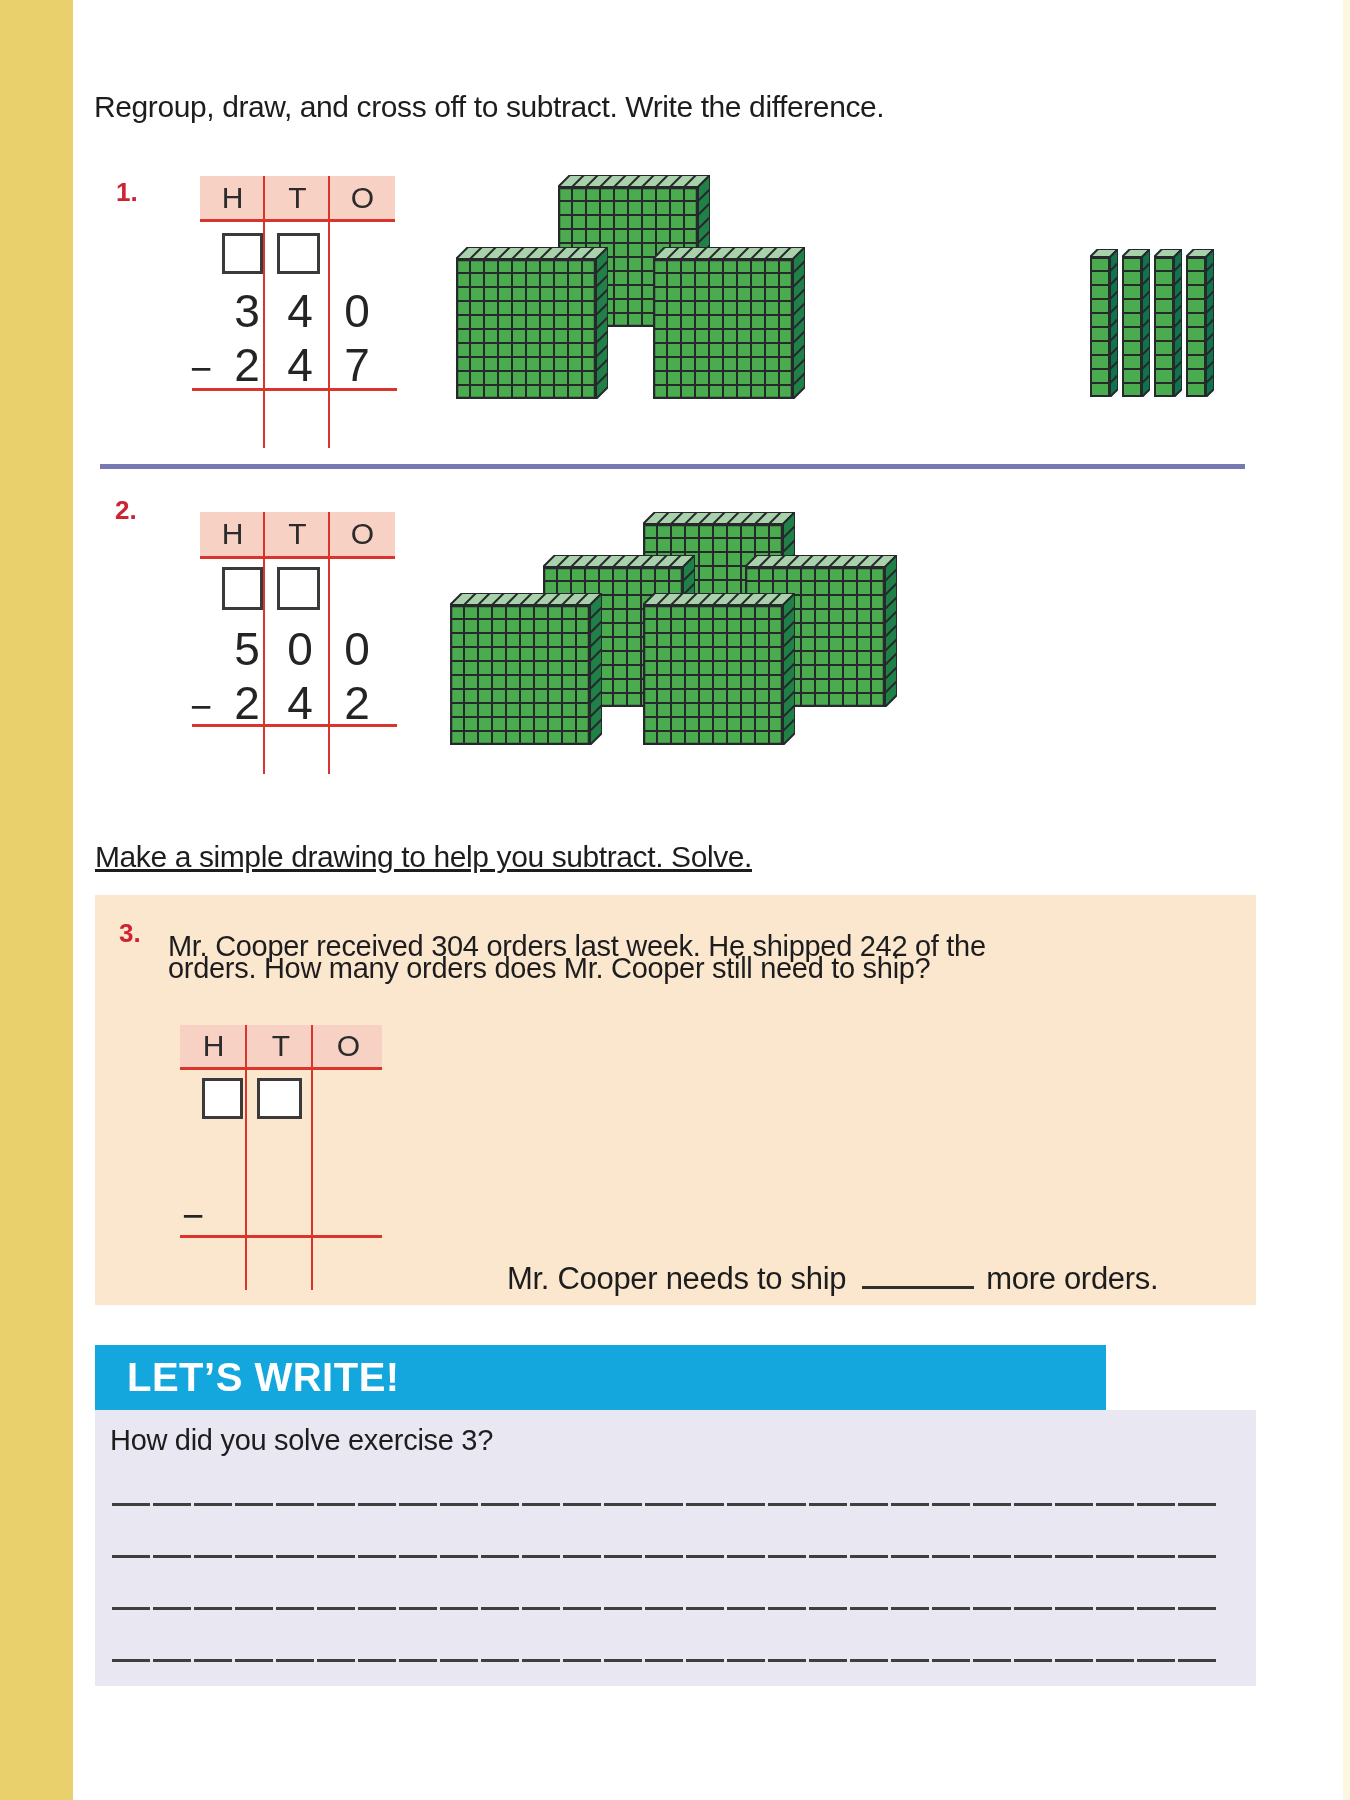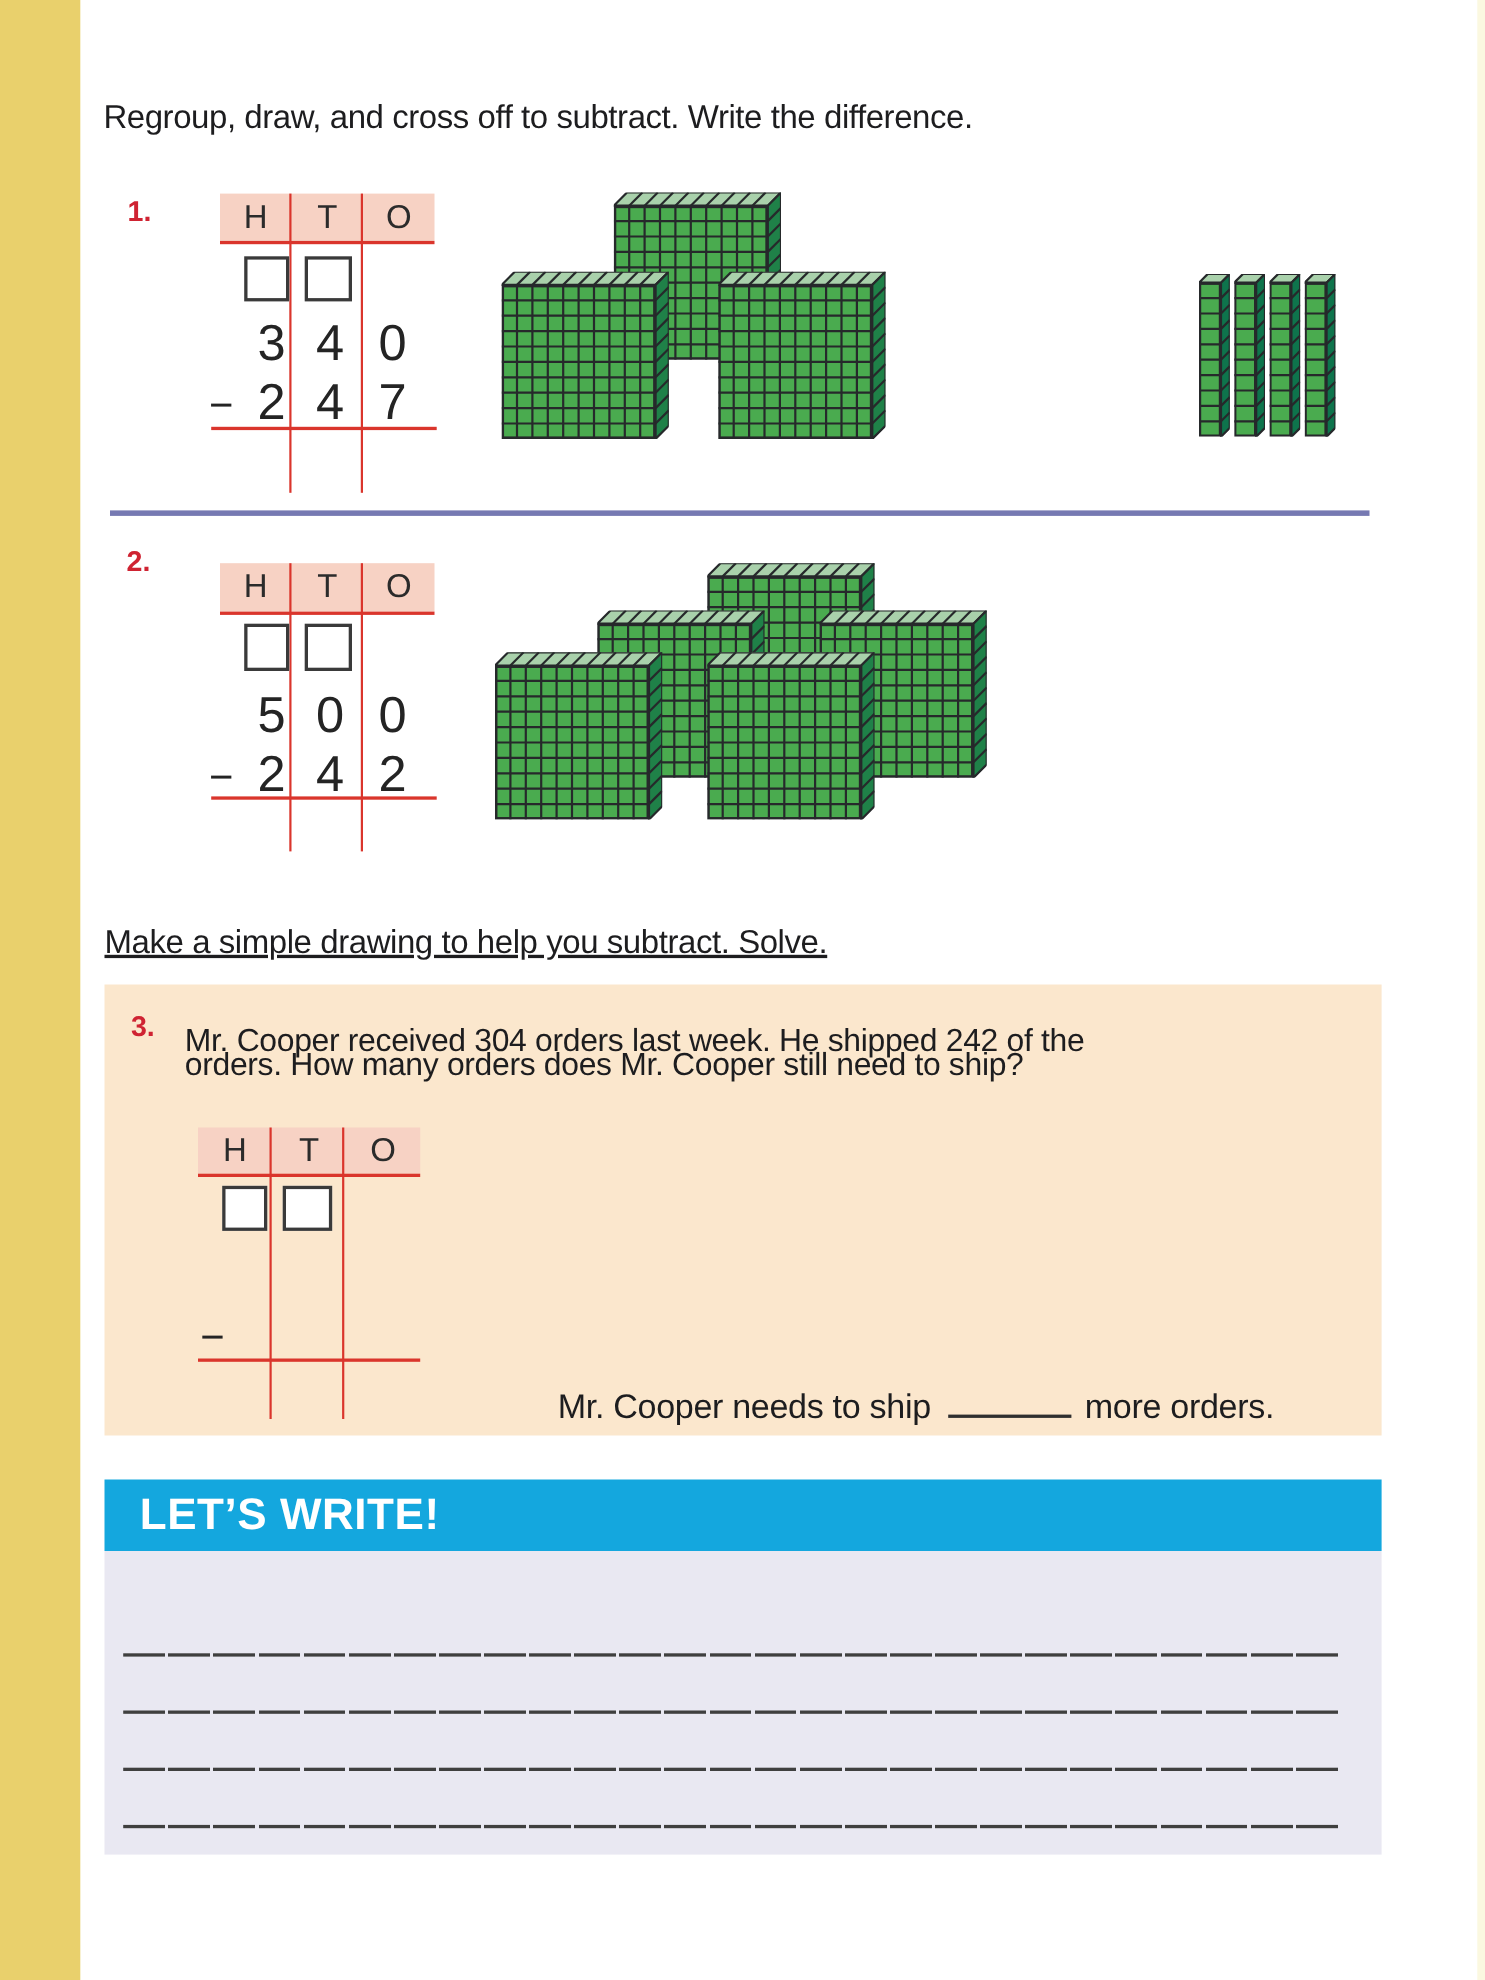--- a/index.html
+++ b/index.html
@@ -26,21 +26,21 @@
   .pv-digit{position:absolute;transform:translateX(-50%);font-size:46px;line-height:1;color:#242424;}
   .pv-minus{position:absolute;font-size:38px;line-height:1;color:#242424;}
   .pv-rule{position:absolute;height:3px;background:#da352c;}
   
   #ex3-panel{left:95px;top:895px;width:1161px;height:410px;background:#fbe7cd;}
   .problem-text{font-size:29px;letter-spacing:-0.3px;color:#1d1d1f;white-space:nowrap;}
   #ex3-sentence{font-size:31px;letter-spacing:-0.3px;color:#1d1d1f;white-space:nowrap;}
   .answer-blank{display:inline-block;width:112px;height:1em;
                 border-bottom:3px solid #2f2f2f;margin:0 12px 0 16px;}
   
-  #lw-banner{left:95px;top:1345px;width:1161px;height:65px;background:#14a7de;}
+  #lw-banner{left:95px;top:1345px;width:1011px;height:65px;background:#14a7de;}
   #lw-title{left:32px;top:10px;font-size:40px;font-weight:bold;color:#ffffff;letter-spacing:0.5px;}
   #lw-panel{left:95px;top:1410px;width:1161px;height:276px;background:#e9e8f2;}
   .write-line{position:absolute;left:17px;width:1105px;height:3px;
     background:repeating-linear-gradient(90deg,#3f3f3f 0 38px,rgba(0,0,0,0) 38px 41px);}
   #blocks-layer{left:0;top:0;width:1350px;height:1800px;pointer-events:none;}
   #blocks-layer svg{position:absolute;}
 </style>
 </head>
 <body>
 
@@ -121,20 +121,21 @@
 </div>
 
 <div id="ex3-sentence" class="abs" style="left:479px;top:1255px;margin-left:28px;">
   <span>Mr. Cooper needs to ship</span><span class="answer-blank"></span><span>more orders.</span>
 </div>
 
 <div id="lw-banner" class="abs">
   <div id="lw-title" class="abs">LET’S WRITE!</div>
 </div>
 <div id="lw-panel" class="abs">
+  <div class="abs problem-text" style="left:15px;top:14px;">How did you solve exercise 3?</div>
   <div class="write-line" style="top:93px;"></div>
   <div class="write-line" style="top:145px;"></div>
   <div class="write-line" style="top:197px;"></div>
   <div class="write-line" style="top:249px;"></div>
 </div>
 
 <div id="blocks-layer" class="abs">
     <svg width="152" height="152" viewBox="0 0 152 152" style="left: 558px; top: 175px;">
     <polygon points="0,12 12,0 152,0 140,12" fill="#a9d1ab" stroke="#26292b" stroke-width="2"></polygon>
     <polygon points="140,12 152,0 152,140 140,152" fill="#1f8148" stroke="#26292b" stroke-width="2"></polygon>

